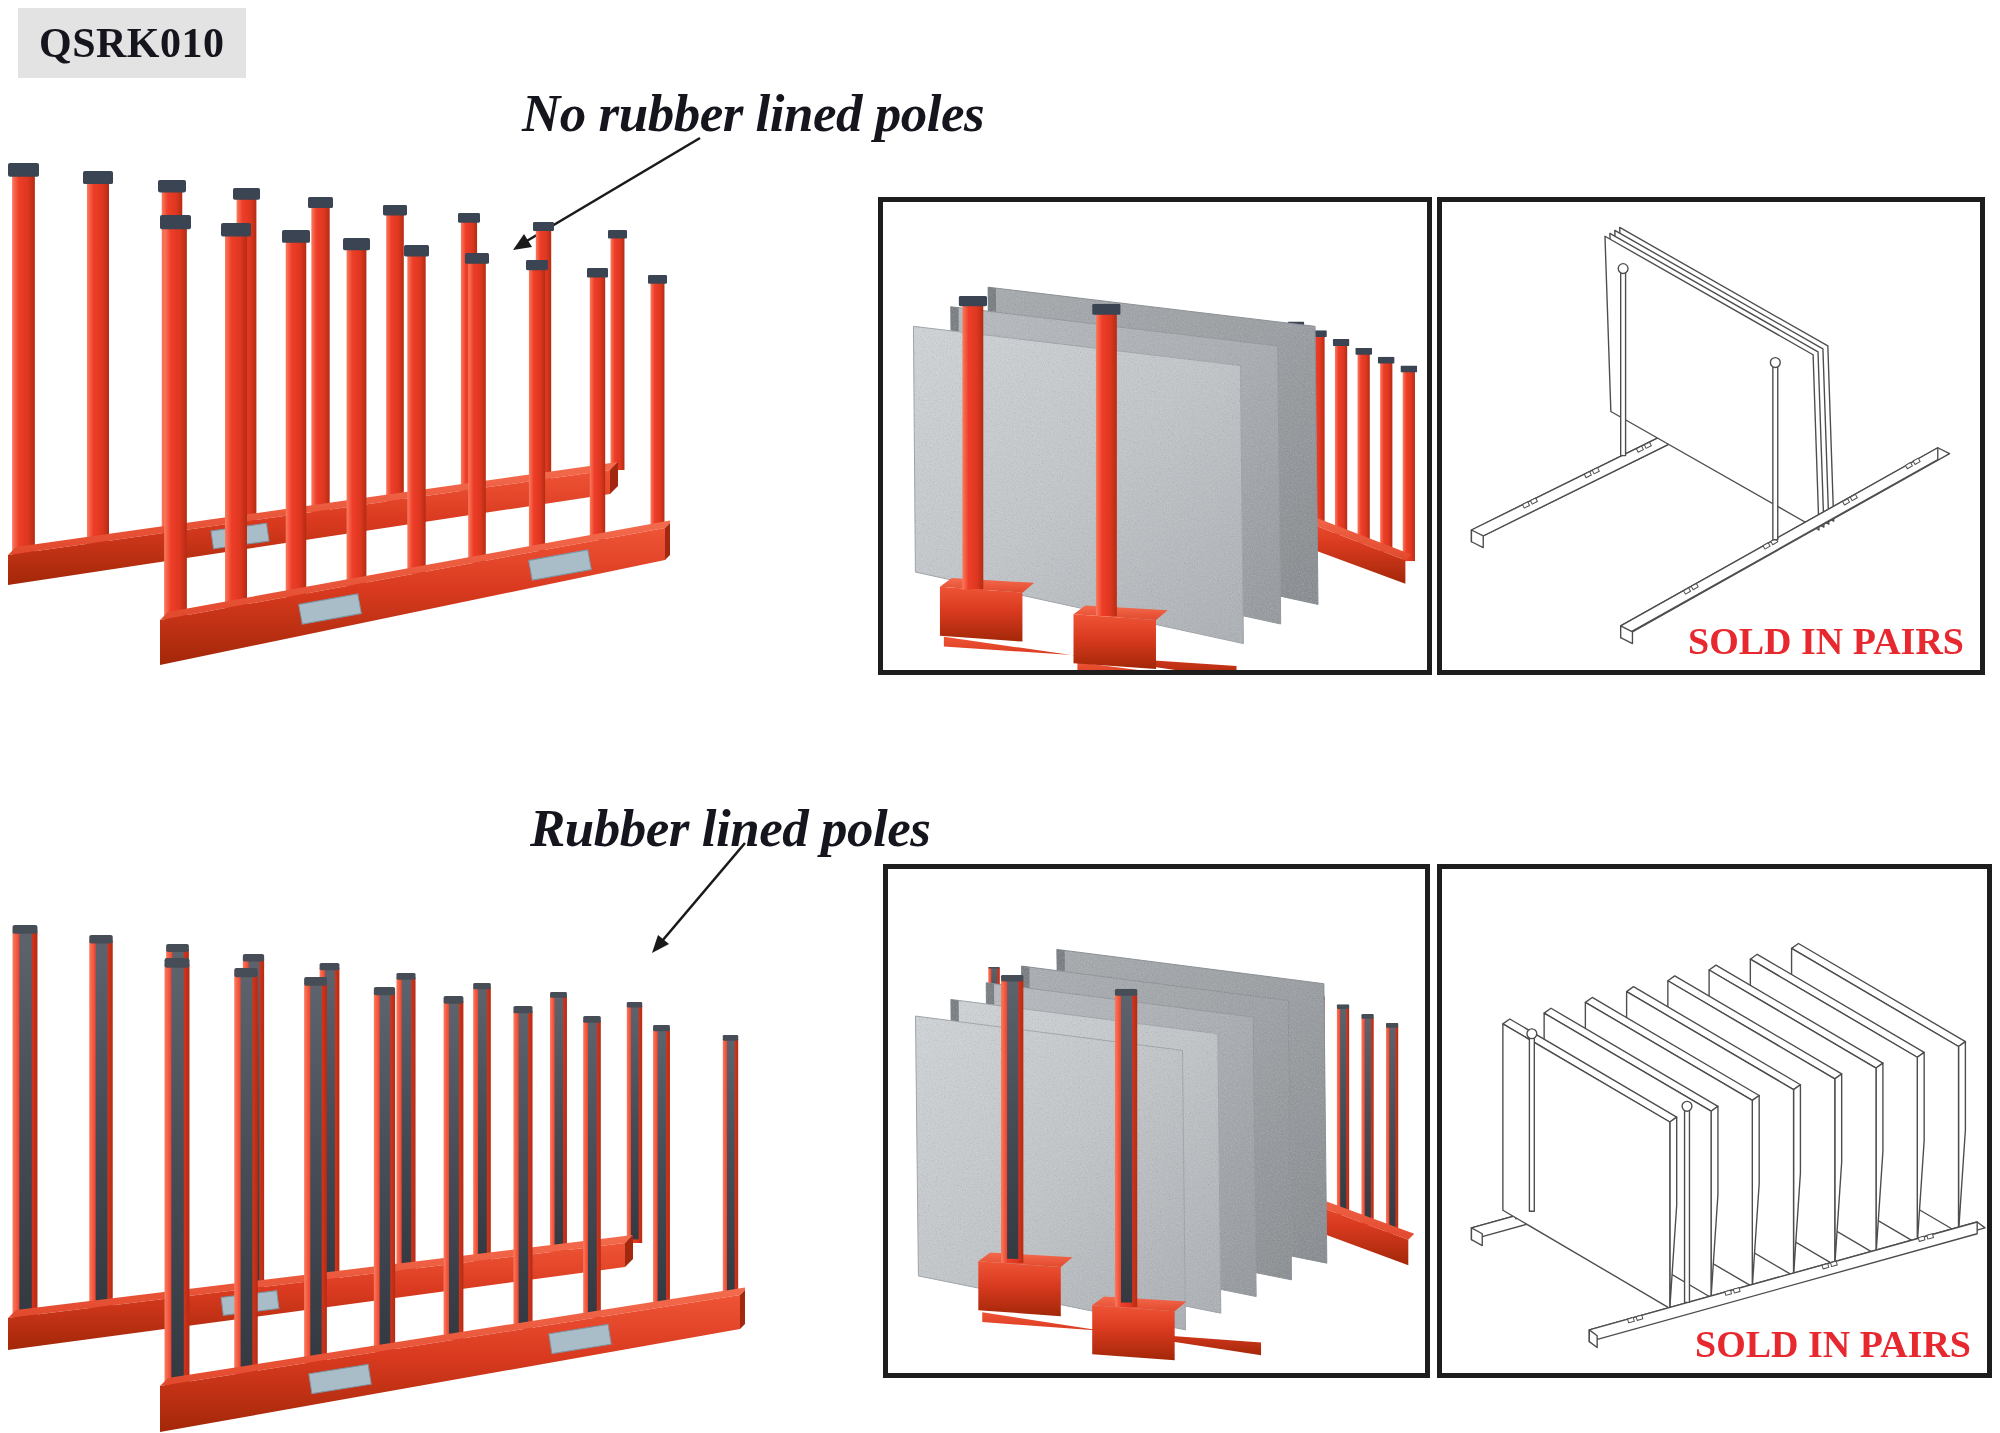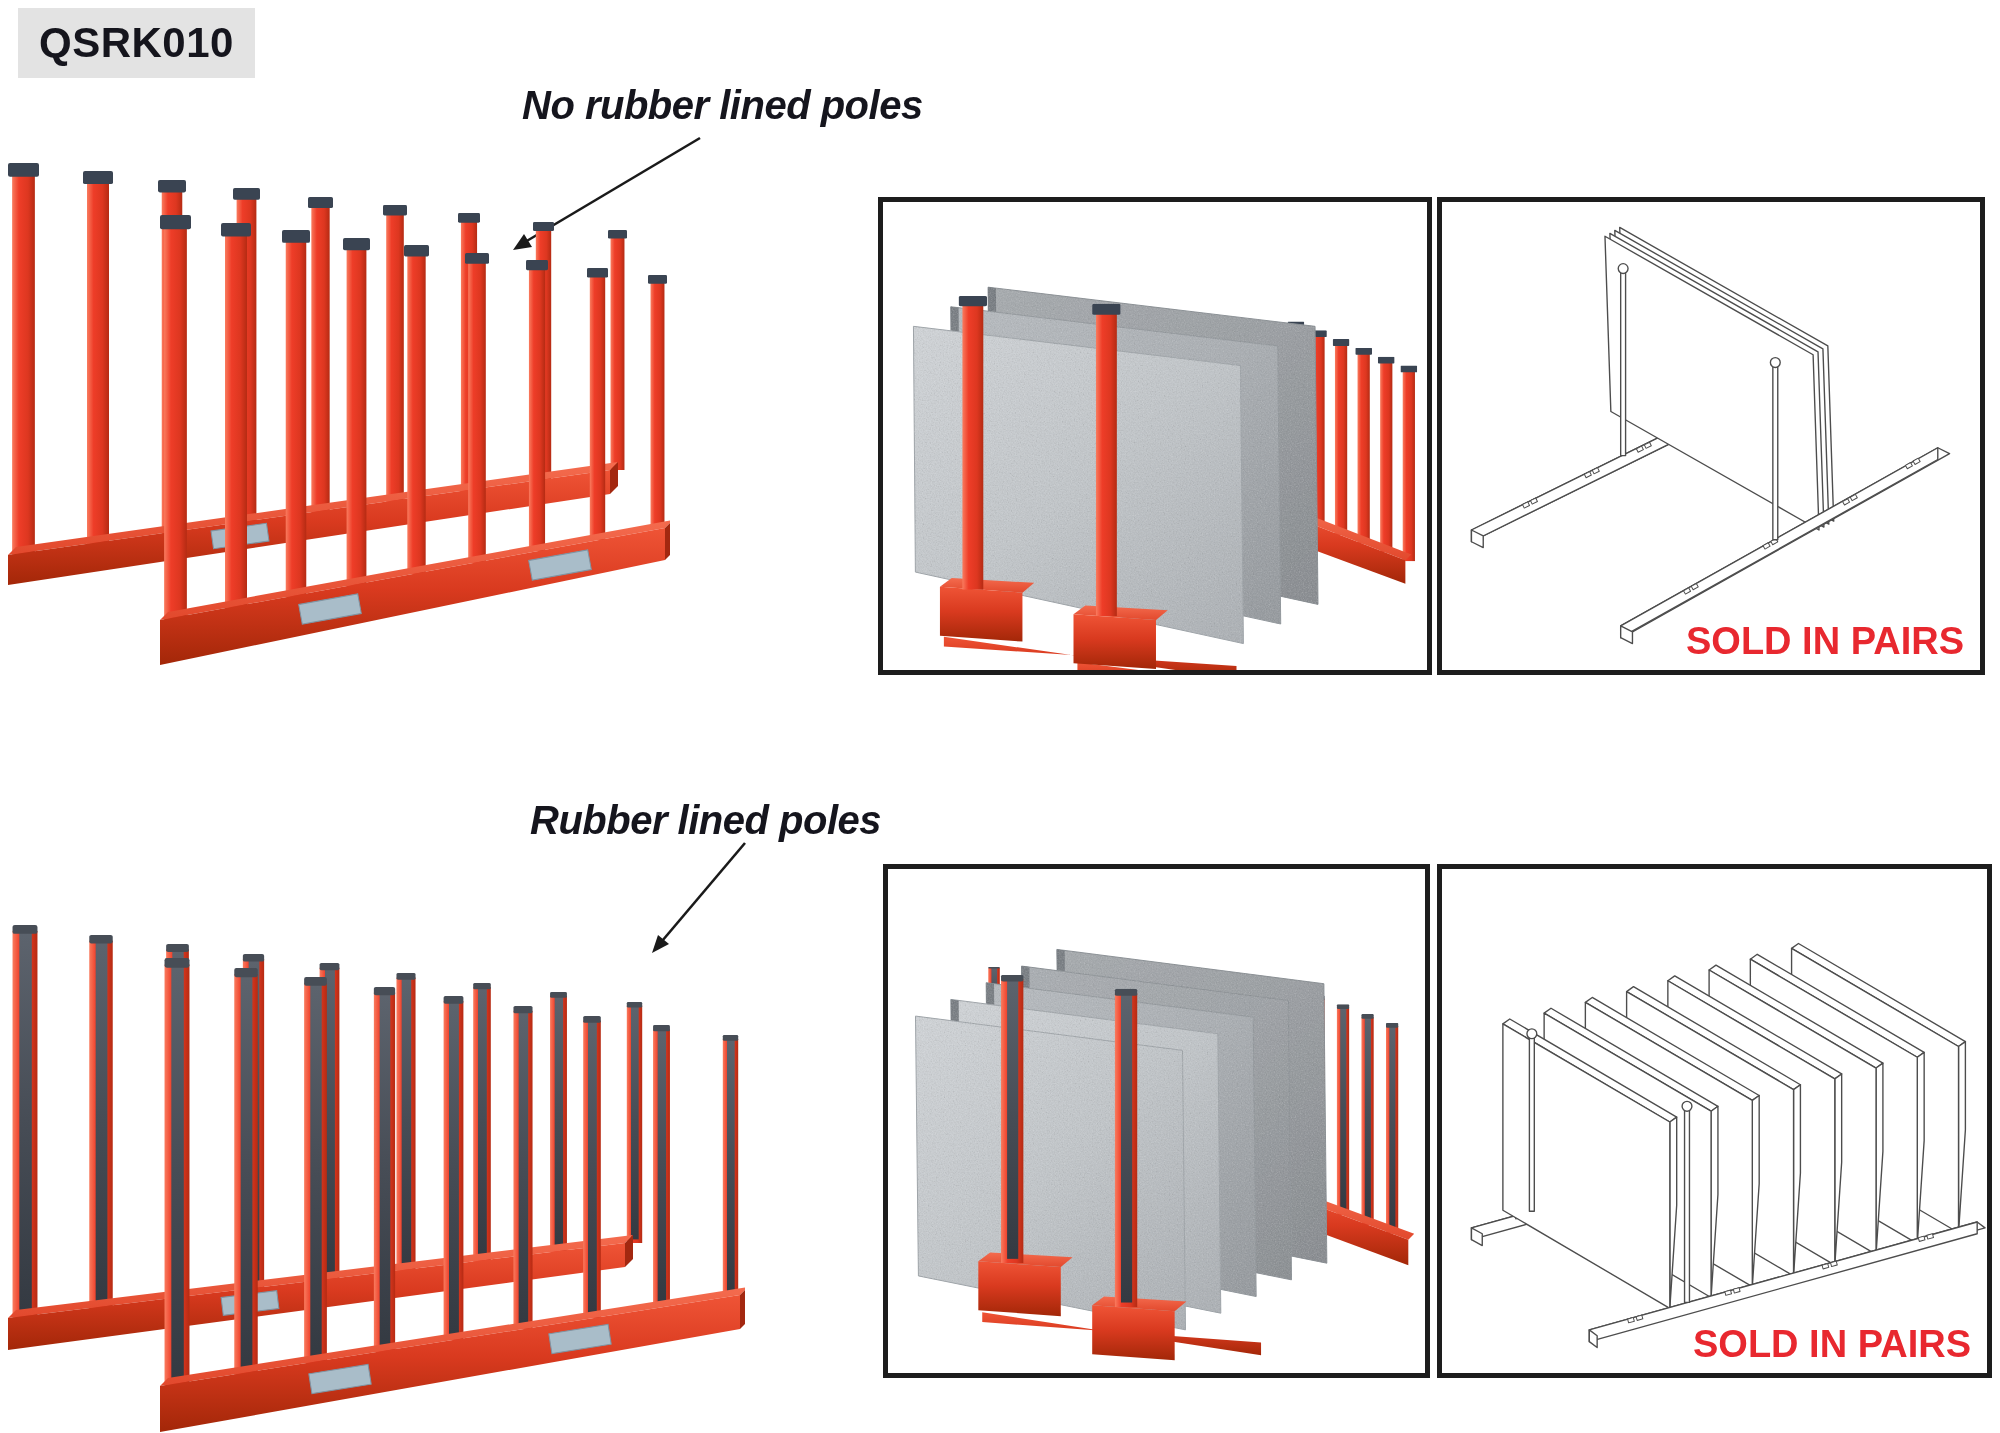--- a/index.html
+++ b/index.html
@@ -1,21 +1,21 @@
 <!DOCTYPE html>
 <html style="--pole-red: #ee3d28; --rail-red-face: #d93a1f; --cap-dark: #3a4452; --rubber-dark: #474d56; --label-bg: #e3e3e3; --ink: #15151d; --sold-red: #e8282f; --lineart: #4d4d4d; --frame-border: #1d1d1d; --metal-label: #a9bdc9;"><head>
 <meta charset="utf-8">
 <style>
   html,body{margin:0;padding:0;background:#fff;}
   #page{position:relative;width:2000px;height:1433px;background:#fff;overflow:hidden;
-        font-family:Liberation Sans, sans-serif;}
+        font-family:Liberation Serif, serif;}
   .code-label{position:absolute;background:var(--label-bg);color:var(--ink);
         font-weight:800;font-size:42px;letter-spacing:.5px;
         padding:11px 21px;white-space:nowrap;}
-  .annotation{position:absolute;font-style:italic;font-weight:800;font-size:40px;
+  .annotation{position:absolute;font-style:italic;font-weight:800;font-size:53px;
         color:var(--ink);letter-spacing:-0.5px;white-space:nowrap;}
   .frame{position:absolute;border:5px solid var(--frame-border);background:#fff;box-sizing:border-box;}
   .frame > svg{display:block;}
   .sold{position:absolute;right:16px;bottom:7px;font-weight:800;font-size:38px;
         color:var(--sold-red);letter-spacing:0;white-space:nowrap;}
   .abs{position:absolute;}
   
   .f-cap{fill:var(--cap-dark);}
   .f-rubflat{fill:var(--rubber-dark);}
   .f-slab{fill:url(#slabG);stroke:#9aa0a5;stroke-width:1;}

